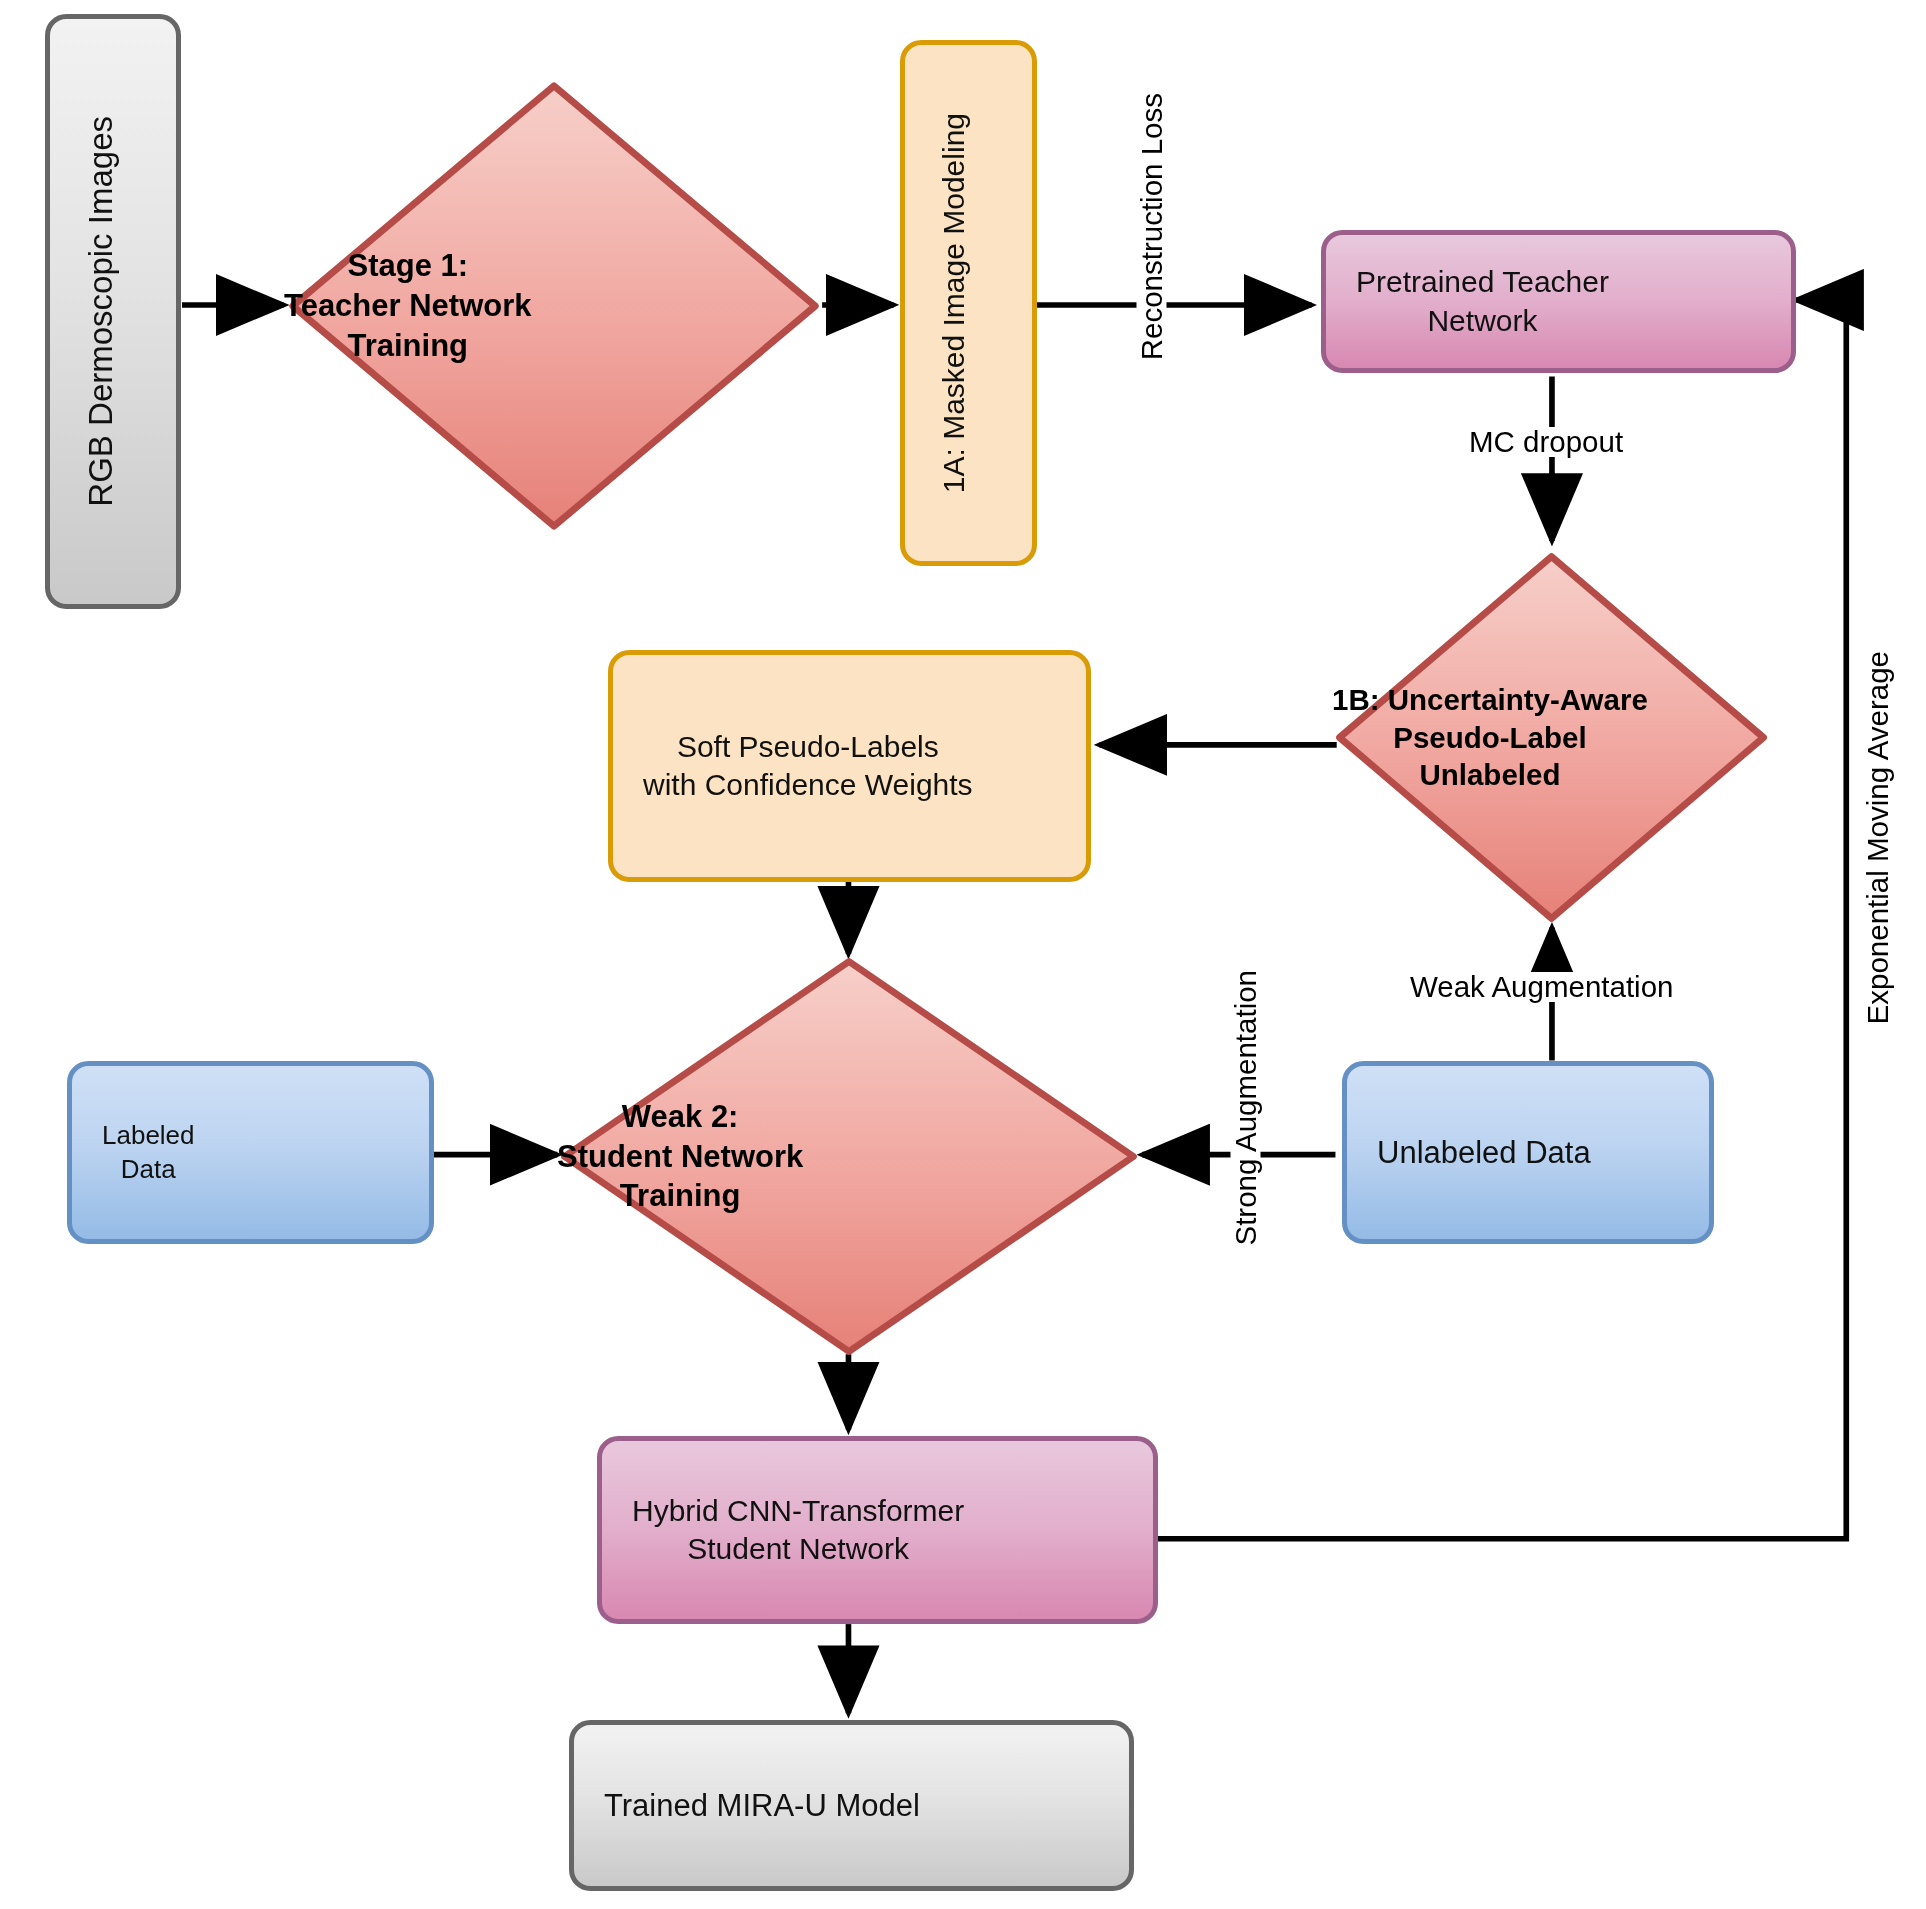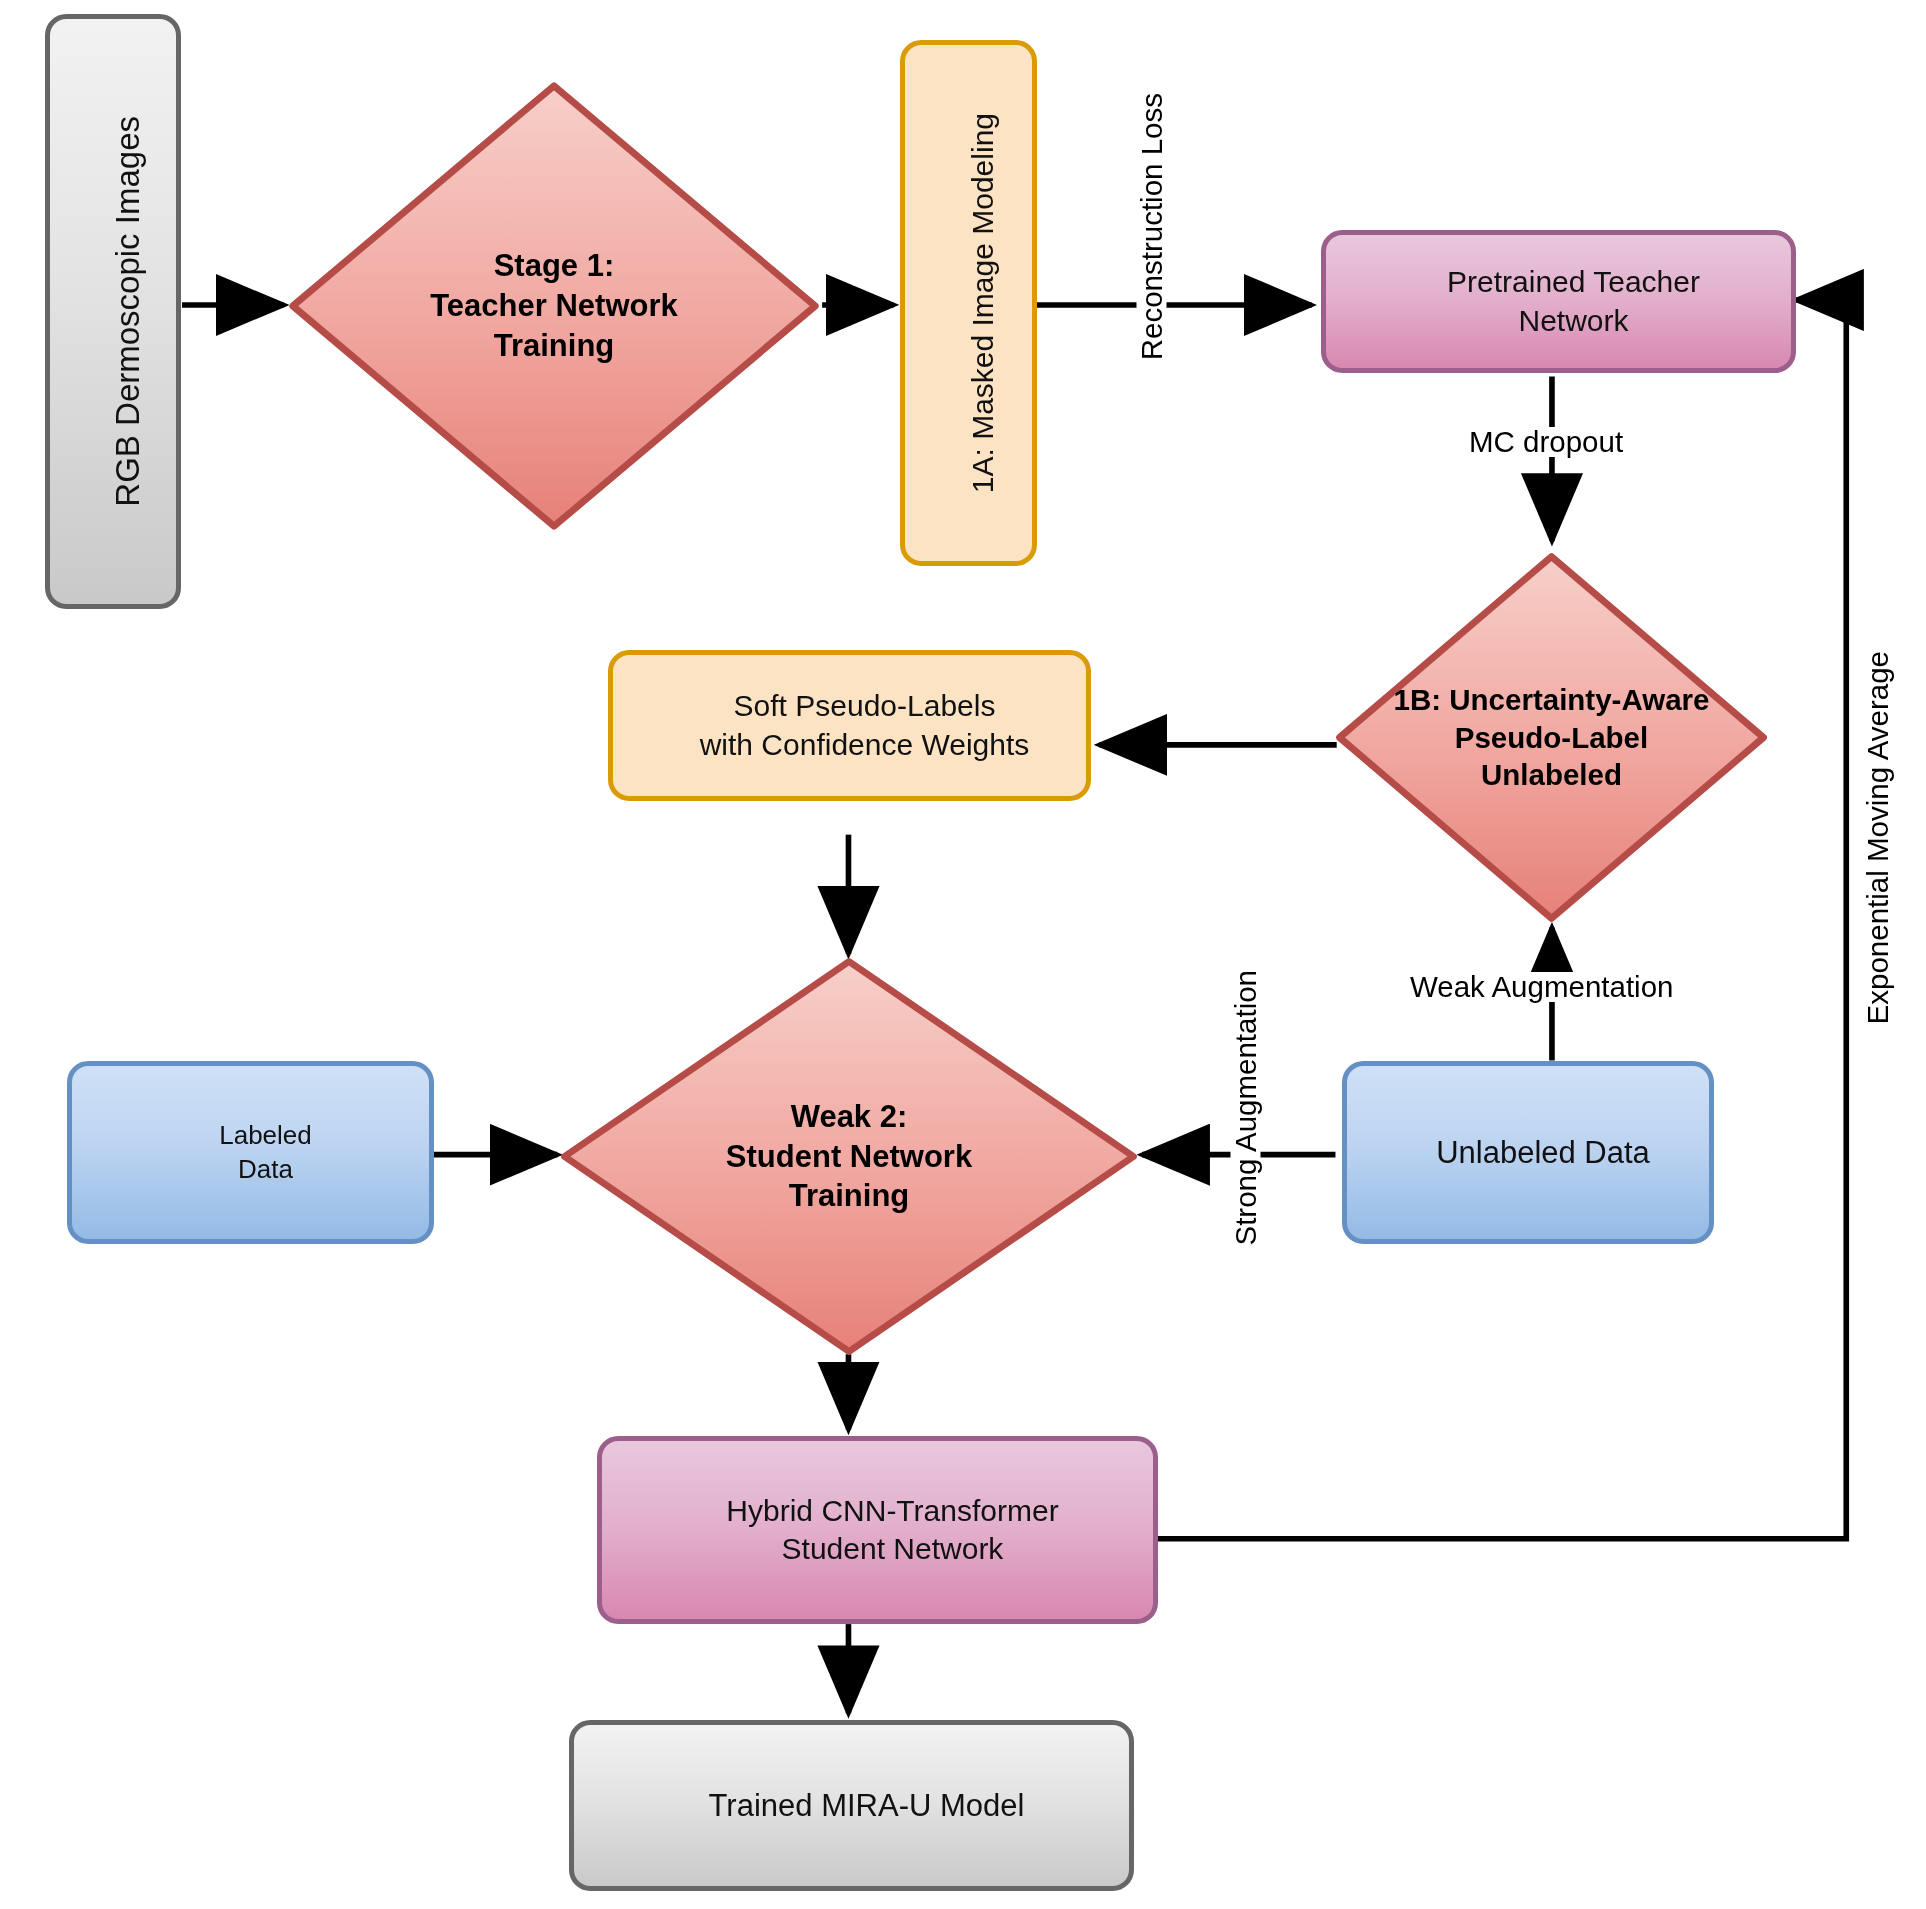--- a/index.html
+++ b/index.html
@@ -6,21 +6,21 @@
   html,body{margin:0;padding:0;background:#ffffff;}
   body{font-family:"Liberation Sans","DejaVu Sans",sans-serif;}
   #stage{
     position:relative;
     width:1926px;height:1909px;
     background:#ffffff;
     overflow:hidden;
   }
   #edges{position:absolute;left:0;top:0;width:1926px;height:1909px;}
 
-  .node{position:absolute;box-sizing:border-box;display:flex;align-items:center;justify-content:center;text-align:center;}
+  .node{position:absolute;box-sizing:border-box;display:flex;align-items:center;text-align:center;}
   .node .lbl{display:block;line-height:1.28;}
 
   
   .rrect{border-radius:21.3px;padding-left:30px;}
 
   .grey{
     background:linear-gradient(to bottom,#f2f2f2 0%,#e3e3e3 45%,#c9c9c9 100%);
     border:5.6px solid #666666;
   }
   .pink{
@@ -131,21 +131,21 @@
       </defs>
       <path d="M350,12 L688,300 L350,588 L12,300 Z" fill="url(#gRed2)" stroke="#b64c48" stroke-width="11" stroke-linejoin="round"></path>
     </svg>
     <span class="lbl" style="font-size:29.5px;color:#000;">
       <span>1B: Uncertainty-Aware</span><br>
       <span>Pseudo-Label</span><br>
       <span>Unlabeled</span>
     </span>
   </div>
 
-  <div class="node rrect orange" style="left:608px;top:650px;width:483px;height:151px;">
+  <div class="node rrect orange" style="left:608px;top:650px;width:483px;height:232px;">
     <span class="lbl" style="font-size:30px;color:#111;">
       <span>Soft Pseudo-Labels</span><br>
       <span>with Confidence Weights</span>
     </span>
   </div>
 
   <div class="node rrect blue" style="left:67px;top:1061px;width:367px;height:183px;">
     <span class="lbl" style="font-size:26px;color:#111;">
       <span>Labeled</span><br>
       <span>Data</span>

